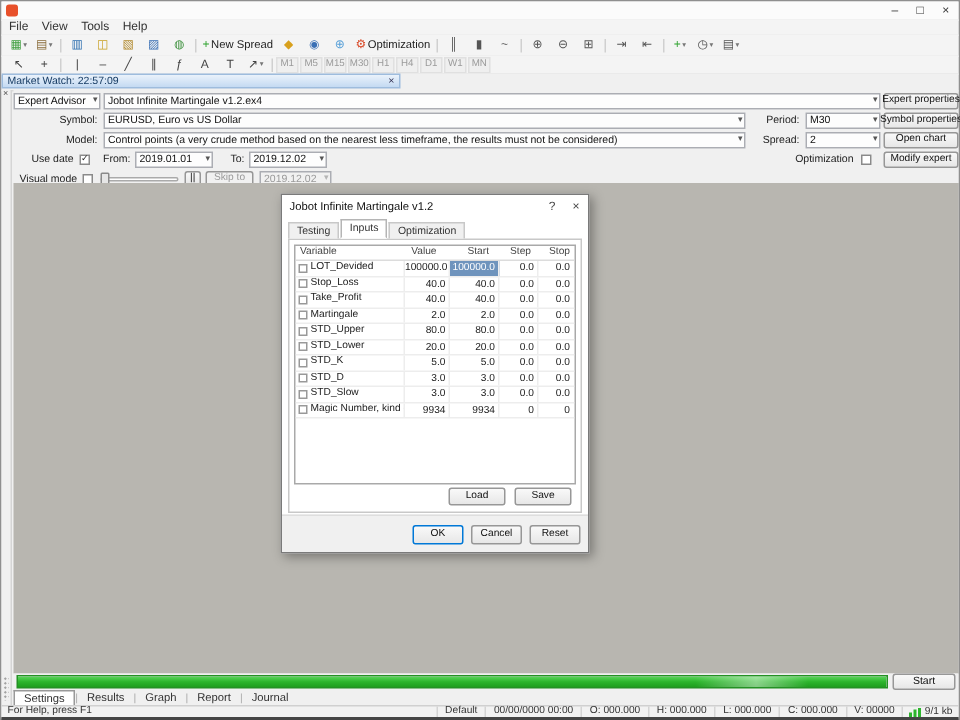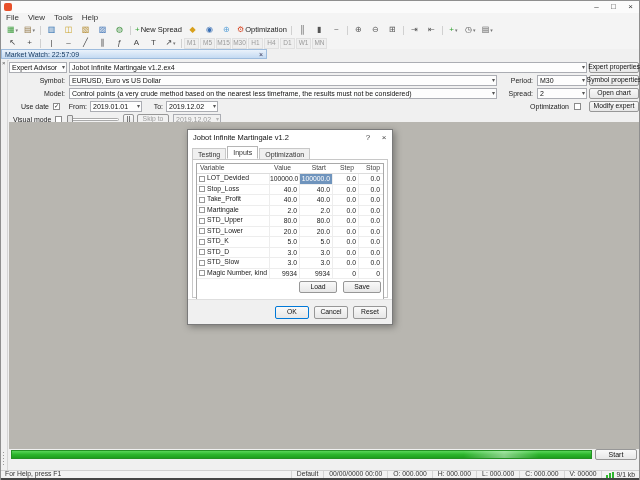--- a/index.html
+++ b/index.html
@@ -62,21 +62,21 @@
   .checkbox{position:absolute;width:7px;height:7px;box-sizing:border-box;background:#fff;
             border:1px solid #8a8a8a;font-size:6px;line-height:5px;text-align:center;color:#222}
   .slider-track{position:absolute;height:3px;box-sizing:border-box;border:1px solid #aaa;background:#fff;border-radius:2px}
   .slider-thumb{position:absolute;width:6px;height:9px;background:#e6e6e6;border:1px solid #8a8a8a;border-radius:1px;box-sizing:border-box}
   .dis{color:#9a9a9a !important;background:#f1f1f1 !important}
   .dis::after{color:#b5b5b5}
 
   .workspace{position:absolute;left:8px;top:121px;right:0;height:327px;background:#b8b6b0}
 
   
-  .dialog{position:absolute;left:186px;top:128px;width:206px;height:196px;background:#fff;
+  .dialog{position:absolute;left:186px;top:128px;width:206px;height:240px;background:#fff;
           border:1px solid #7a7a7a;box-shadow:2px 2px 7px rgba(0,0,0,.35);box-sizing:border-box;font-size:7px}
   .dlg-titlebar{position:absolute;left:0;top:0;right:0;height:15px;display:flex;align-items:center;
                 padding-left:5px;font-size:7.5px;color:#111;background:#fff}
   .dlg-winbtn{width:16px;height:15px;display:flex;align-items:center;justify-content:center;font-size:8px;color:#444;line-height:1}
   .dlg-tabs{position:absolute;left:4px;top:16px;height:13px;display:flex;align-items:flex-end;z-index:2}
   .dlg-tab{box-sizing:border-box;height:11px;padding:0 5px;display:flex;align-items:center;font-size:7px;
            color:#333;background:#f0f0f0;border:1px solid #c8c8c8;border-bottom:none;margin-right:1px;line-height:1}
   .dlg-tab.active{height:13px;background:#fff;border:1px solid #b5b5b5;border-bottom:1px solid #fff}
   .dlg-page{position:absolute;left:4px;right:4px;top:29px;bottom:26px;border:1px solid #c8c8c8;background:#fff;box-sizing:border-box}
   .itable{position:absolute;left:3px;right:3px;top:3px;height:160px;border:1px solid #a9a9a9;box-sizing:border-box;overflow:hidden;background:#fff}
@@ -463,20 +463,31 @@
     </div>
   </div>
 
   <div class="progress-row">
     <div class="progress">
       <div class="progress-fill" style="width: 100%;"></div>
     </div>
     <div class="btn start-btn">Start</div>
   </div>
 
+  <div class="tabs-row">
+      <div class="tab active">Settings</div>
+      <span class="tab-sep">|</span>
+      <div class="tab">Results</div>
+      <span class="tab-sep">|</span>
+      <div class="tab">Graph</div>
+      <span class="tab-sep">|</span>
+      <div class="tab">Report</div>
+      <span class="tab-sep">|</span>
+      <div class="tab">Journal</div>
+    </div>
 
   <div class="statusbar">
     <span class="status-help">For Help, press F1</span>
     <span class="status-right">
         <span class="status-seg">Default</span>
         <span class="status-seg">00/00/0000 00:00</span>
         <span class="status-seg">O: 000.000</span>
         <span class="status-seg">H: 000.000</span>
         <span class="status-seg">L: 000.000</span>
         <span class="status-seg">C: 000.000</span>

